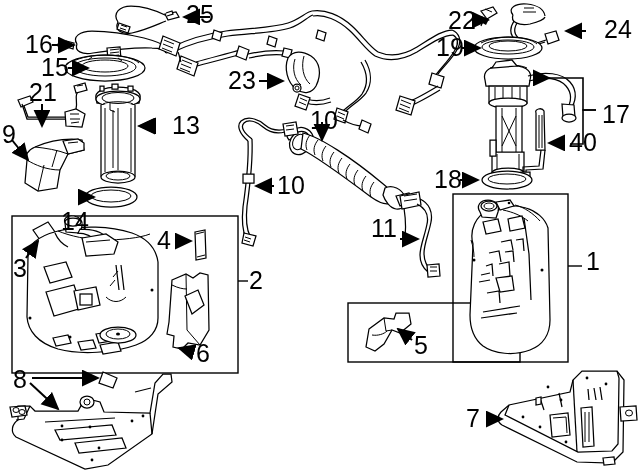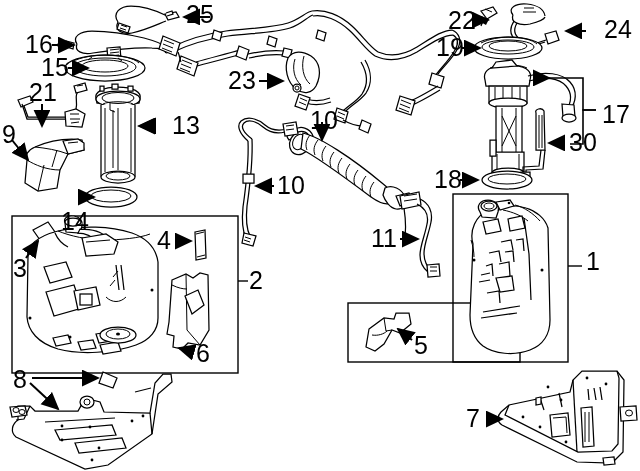--- a/index.html
+++ b/index.html
@@ -496,29 +496,29 @@
   <div class="callout-label" style="left:586px; top:249px;">1</div>
   <div class="callout-label" style="left:249px; top:268px;">2</div>
   <div class="callout-label" style="left:13px;  top:256px;">3</div>
   <div class="callout-label" style="left:157px; top:228px;">4</div>
   <div class="callout-label" style="left:414px; top:333px;">5</div>
   <div class="callout-label" style="left:196px; top:341px;">6</div>
   <div class="callout-label" style="left:466px; top:406px;">7</div>
   <div class="callout-label" style="left:13px;  top:367px;">8</div>
   <div class="callout-label" style="left:2px;   top:122px;">9</div>
   <div class="callout-label" style="left:310px; top:108px;">10</div>
-  <div class="callout-label" style="left:371px; top:226px;text-align:right;">11</div>
+  <div class="callout-label" style="left:371px; top:216px;text-align:right;">11</div>
   <div class="callout-label" style="left:277px; top:173px;">10</div>
   <div class="callout-label" style="left:172px; top:113px;">13</div>
   <div class="callout-label" style="left:61px;  top:184px;margin-top:25px;">14</div>
   <div class="callout-label" style="left:41px;  top:55px;">15</div>
   <div class="callout-label" style="left:25px;  top:32px;">16</div>
   <div class="callout-label" style="left:602px; top:102px;">17</div>
   <div class="callout-label" style="left:434px; top:167px;">18</div>
   <div class="callout-label" style="left:436px; top:35px;">19</div>
-  <div class="callout-label" style="left:569px; top:130px;">30</div>
+  <div class="callout-label" style="left:569px; top:130px;">40</div>
   <div class="callout-label" style="left:29px;  top:80px;">21</div>
   <div class="callout-label" style="left:448px; top:8px;">22</div>
   <div class="callout-label" style="left:228px; top:68px;">23</div>
   <div class="callout-label" style="left:604px; top:17px;">24</div>
   <div class="callout-label" style="left:186px; top:2px;">25</div>
 
 </div>
 
 </body></html>

